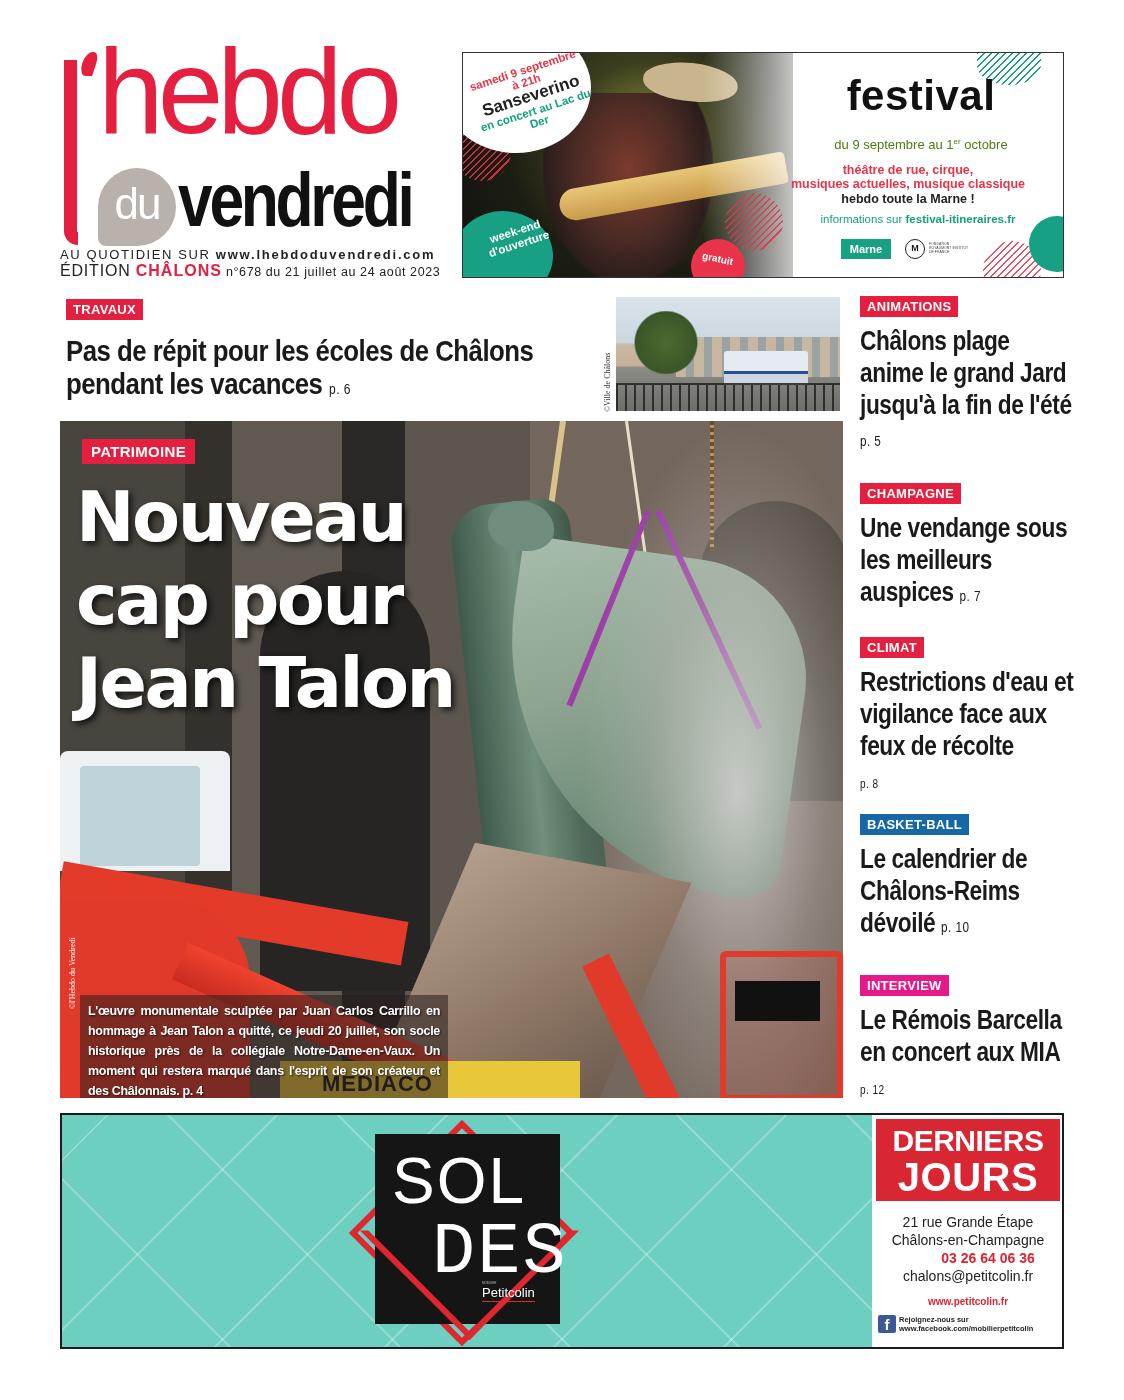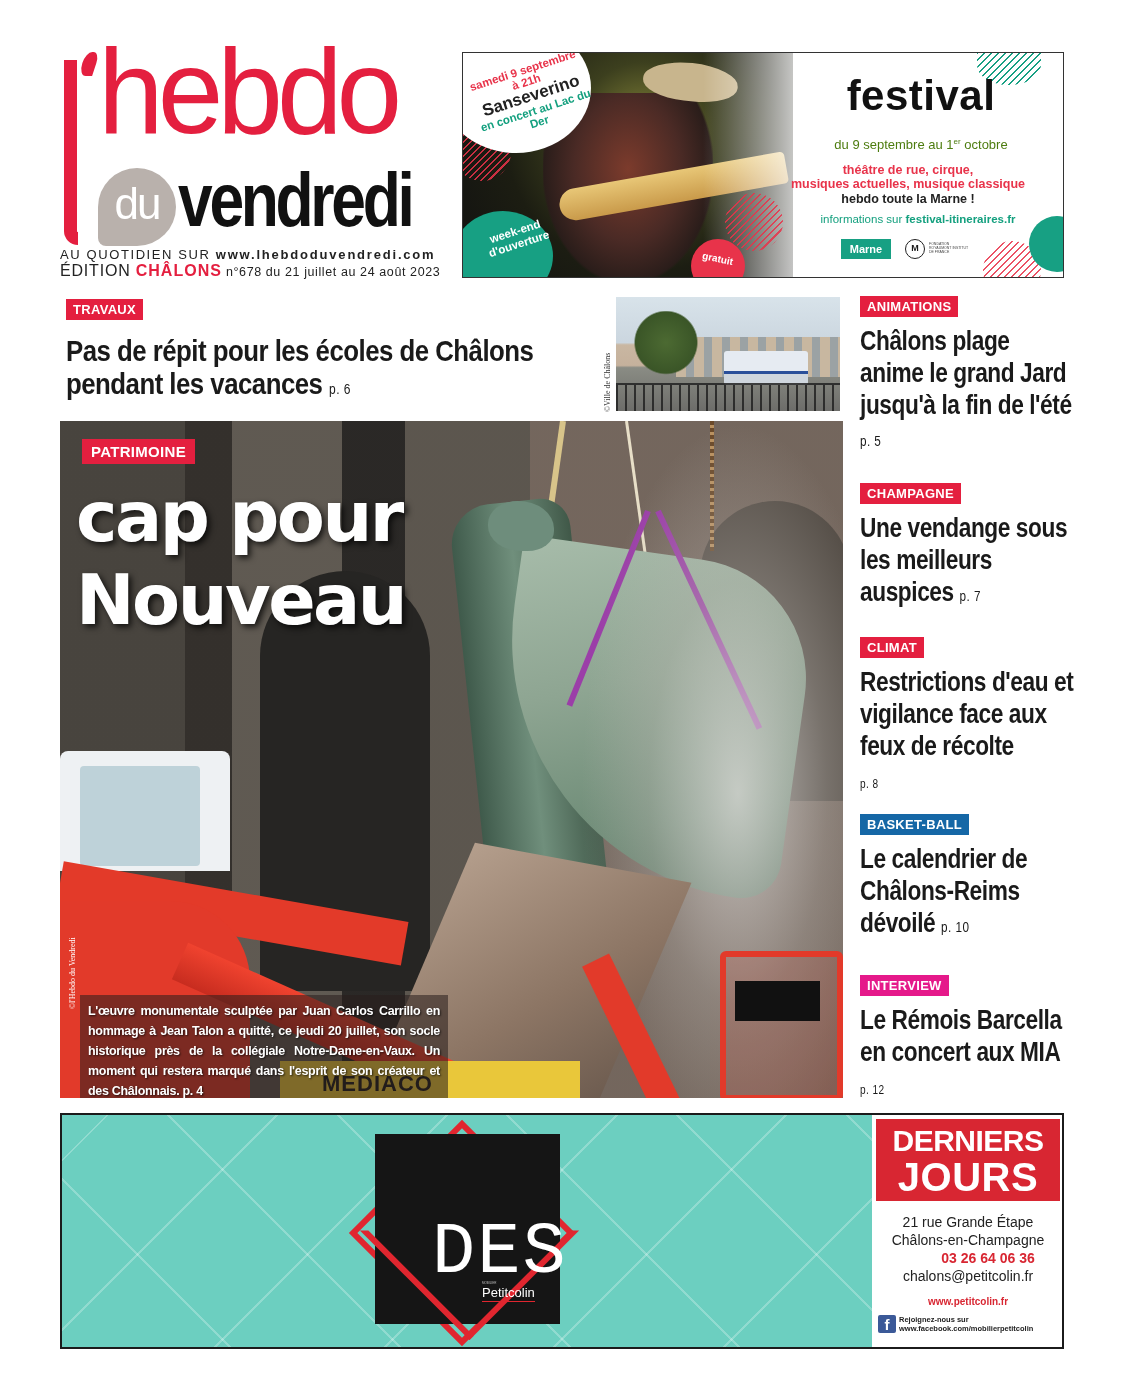--- a/index.html
+++ b/index.html
@@ -224,22 +224,23 @@
   <div class="lift-arm3"></div>
   <div class="lift-basket"></div>
   <div class="lift-box"></div>
   <div class="yellow-strip"></div>
   <div class="mediaco">MEDIACO</div>
 
   <div class="hero-tag">
     <span class="tag tag-red">Patrimoine</span>
   </div>
   <h1 class="hero-title">
+    <div>Nouveau</div>
     <div>cap pour</div>
-    <div>Nouveau</div>
+    <div>Jean Talon</div>
   </h1>
   <p class="hero-caption">L'œuvre monumentale sculptée par Juan Carlos Carrillo en hommage à Jean Talon a quitté, ce jeudi 20 juillet, son socle historique près de la collégiale Notre-Dame-en-Vaux. Un moment qui restera marqué dans l'esprit de son créateur et des Châlonnais. p. 4</p>
   <div class="credit-vertical hero-credit" style="left:8px; top:588px; color:#fff;">©l'Hebdo du Vendredi</div>
 </section>
 
 <aside class="sidebar">
   <article class="side-item" style="top:0px;">
     <span class="tag tag-red">Animations</span>
     <h3 class="headline"><span>Châlons plage anime le grand Jard jusqu'à la fin de l'été</span> <span class="page-ref">p. 5</span></h3>
   </article>
@@ -258,20 +259,21 @@
   <article class="side-item" style="top:679px;">
     <span class="tag tag-pink">Interview</span>
     <h3 class="headline"><span>Le Rémois Barcella en concert aux MIA</span> <span class="page-below">p. 12</span></h3>
   </article>
 </aside>
 
 <aside class="soldes-ad">
   <div class="soldes-diamond"></div>
   <div class="soldes-box"></div>
   <div class="soldes-diamond-front"></div>
+  <div class="soldes-sol">SOL</div>
   <div class="soldes-des">DES</div>
   <div class="soldes-brand-small">MOBILIER</div>
   <div class="soldes-brand">Petitcolin</div>
 
   <div class="info-panel">
     <div class="derniers">
       <span class="l1">DERNIERS</span>
       <span class="l2">JOURS</span>
     </div>
     <div class="addr">

